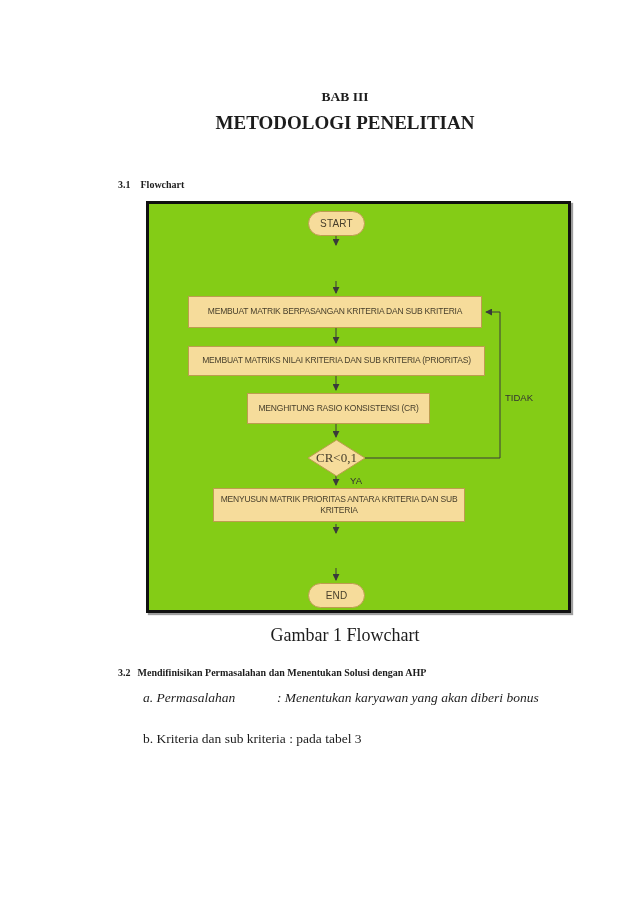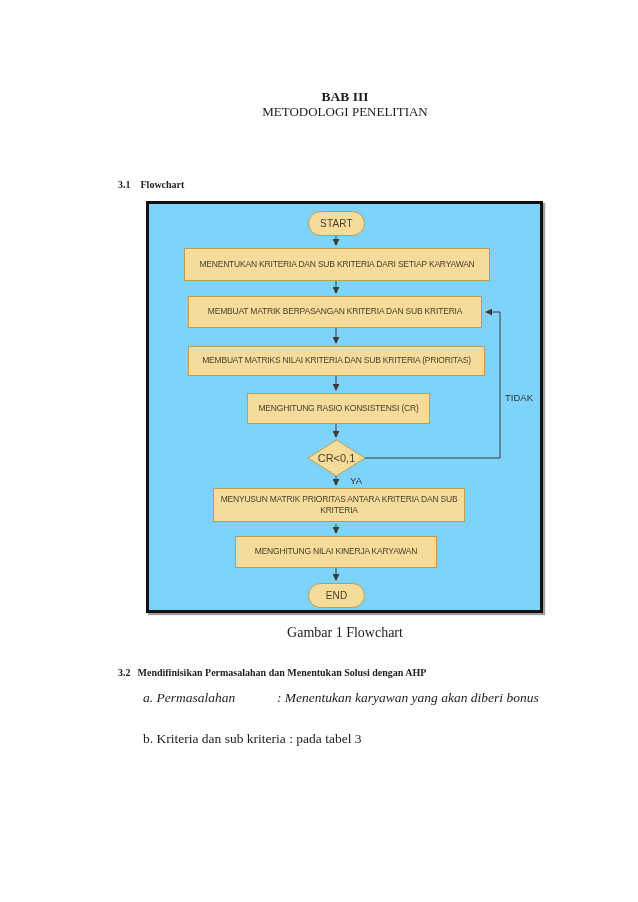--- a/index.html
+++ b/index.html
@@ -9,52 +9,53 @@
     --node-text:#463E2B;
     --ink:#1c1c1c;
   }
   html,body{margin:0;padding:0;}
   body{
     width:638px;height:902px;background:#ffffff;position:relative;
     font-family:"Liberation Serif", serif;color:var(--ink);overflow:hidden;
   }
   .center-line{position:absolute;left:52px;width:586px;text-align:center;}
   .chapter-title{top:89px;font-weight:bold;font-size:13.5px;font-family:Liberation Serif, serif;}
-  .chapter-subtitle{top:104px;font-weight:normal;font-size:13px;}
+  .chapter-subtitle{top:112px;font-weight:bold;font-size:19px;}
   .heading{position:absolute;font-weight:bold;font-size:10px;display:flex;}
   #sec31{top:179px;left:118px;gap:10px;}
   #sec32{top:667px;left:118px;gap:7px;}
   .frame{
     position:absolute;left:146px;top:201px;width:391px;height:406px;
-    background:#7dd3fc;border:3px solid #101010;
+    background:#84cc16;border:3px solid #101010;
     box-shadow:2px 2px 1px rgba(0,0,0,0.38);
+    padding-left:28px;
   }
   .connectors{position:absolute;left:0;top:0;}
   .node{
     position:absolute;box-sizing:border-box;
     background:var(--node-fill);border:1px solid var(--node-border);
     display:flex;align-items:center;justify-content:center;text-align:center;
     font-family:"Liberation Sans", sans-serif;font-size:8.5px;
     letter-spacing:-0.2px;line-height:1.3;color:var(--node-text);
     padding:1px 2px;
   }
   .pill{border-radius:13px;font-size:10px;letter-spacing:0.2px;}
   .diamond-label{
     position:absolute;left:159px;top:236px;width:57px;height:36px;
     display:flex;align-items:center;justify-content:center;
-    font-family:Liberation Sans, sans-serif;font-size:11px;
+    font-family:Liberation Serif, serif;font-size:13px;
     color:var(--node-text);
   }
   .branch-label{
     position:absolute;font-family:"Liberation Sans", sans-serif;
     font-size:9.5px;color:#333;
   }
   #label-no{left:356px;top:188px;}
   #label-yes{left:201px;top:271px;}
-  .caption{top:625px;font-size:14px;}
+  .caption{top:625px;font-size:18px;}
   .body-line{position:absolute;font-size:13.5px;}
   #item-a{left:143px;top:690px;display:flex;font-style:italic;}
   #item-a .ia-label{display:inline-block;width:134px;}
   #item-b{left:143px;top:715px;margin-top:16px;}
 </style>
 </head>
 <body>
 
 <div class="page">
 
@@ -83,33 +84,31 @@
         <line x1="187" y1="272" x2="187" y2="281" marker-end="url(#ah)"></line>
         <line x1="187" y1="320" x2="187" y2="329" marker-end="url(#ah)"></line>
         <line x1="187" y1="364" x2="187" y2="376" marker-end="url(#ah)"></line>
         <path d="M216,254 H351 V108 H337" marker-end="url(#ah)"></path>
       </g>
       <polygon points="187.5,236 216,254 187.5,272 159,254" fill="#F6DC9B" stroke="#BD9C50" stroke-width="1"></polygon>
     </svg>
 
     <div class="node pill" style="left:159px;top:7px;width:57px;height:25px">START</div>
 
-    <div class="node" style="left:35px;top:44px;width:306px;height:33px">MENENTUKAN KRITERIA DAN SUB KRITERIA DARI SETIAP KARYAWAN</div>
 
     <div class="node" style="left:39px;top:92px;width:294px;height:32px">MEMBUAT MATRIK BERPASANGAN KRITERIA DAN SUB KRITERIA</div>
 
     <div class="node" style="left:39px;top:142px;width:297px;height:30px">MEMBUAT MATRIKS NILAI KRITERIA DAN SUB KRITERIA (PRIORITAS)</div>
 
     <div class="node" style="left:98px;top:189px;width:183px;height:31px">MENGHITUNG RASIO KONSISTENSI (CR)</div>
 
     <div class="diamond-label">CR&lt;0,1</div>
 
     <div class="node" style="left:64px;top:284px;width:252px;height:34px">MENYUSUN MATRIK PRIORITAS ANTARA KRITERIA DAN SUB KRITERIA</div>
 
-    <div class="node" style="left:86px;top:332px;width:202px;height:32px">MENGHITUNG NILAI KINERJA KARYAWAN</div>
 
     <div class="node pill" style="left:159px;top:379px;width:57px;height:25px">END</div>
 
     <div class="branch-label" id="label-no">TIDAK</div>
     <div class="branch-label" id="label-yes">YA</div>
   </div>
 
   <div class="center-line caption">Gambar 1 Flowchart</div>
 
   <div class="heading" id="sec32">

